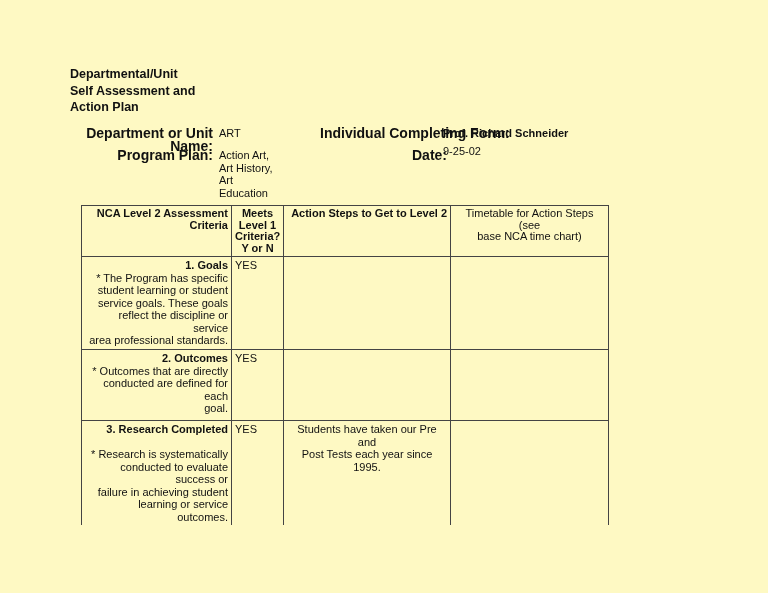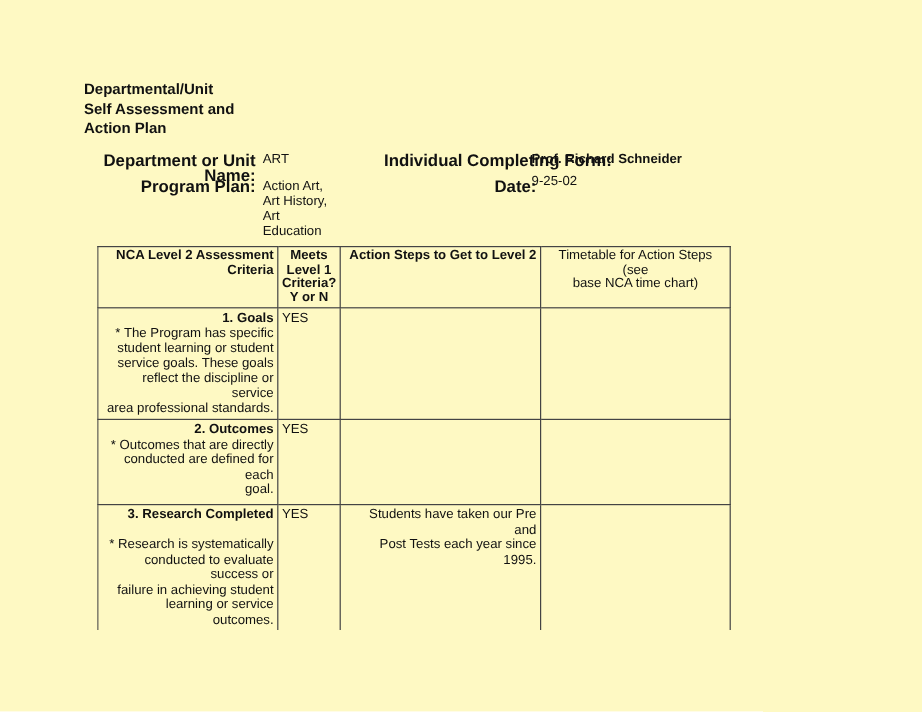--- a/index.html
+++ b/index.html
@@ -36,21 +36,21 @@
     vertical-align:top;
     padding:2px 3px;
   }
   th.h-criteria{font-weight:bold;text-align:right;line-height:11.5px;padding-right:4px;}
   th.h-meets{font-weight:bold;text-align:center;line-height:11.5px;}
   th.h-action{font-weight:bold;text-align:right;line-height:11.5px;}
   th.h-time{font-weight:normal;text-align:center;line-height:11.5px;}
   td.c-criteria{text-align:right;padding-right:4px;}
   .crit-title{font-weight:bold;}
   td.c-meets{text-align:left;padding-left:3px;}
-  td.c-action,td.c-time{text-align:right;padding-left:4px;}
+  td.c-action,td.c-time{text-align:center;padding-left:4px;}
   tr.r1 td{height:88px;}
   tr.r2 td{height:66px;}
   tr.r3 td{height:84px;}
 </style>
 </head>
 <body>
 
 <div class="page">
 
   <div class="doc-title pre">Departmental/Unit

